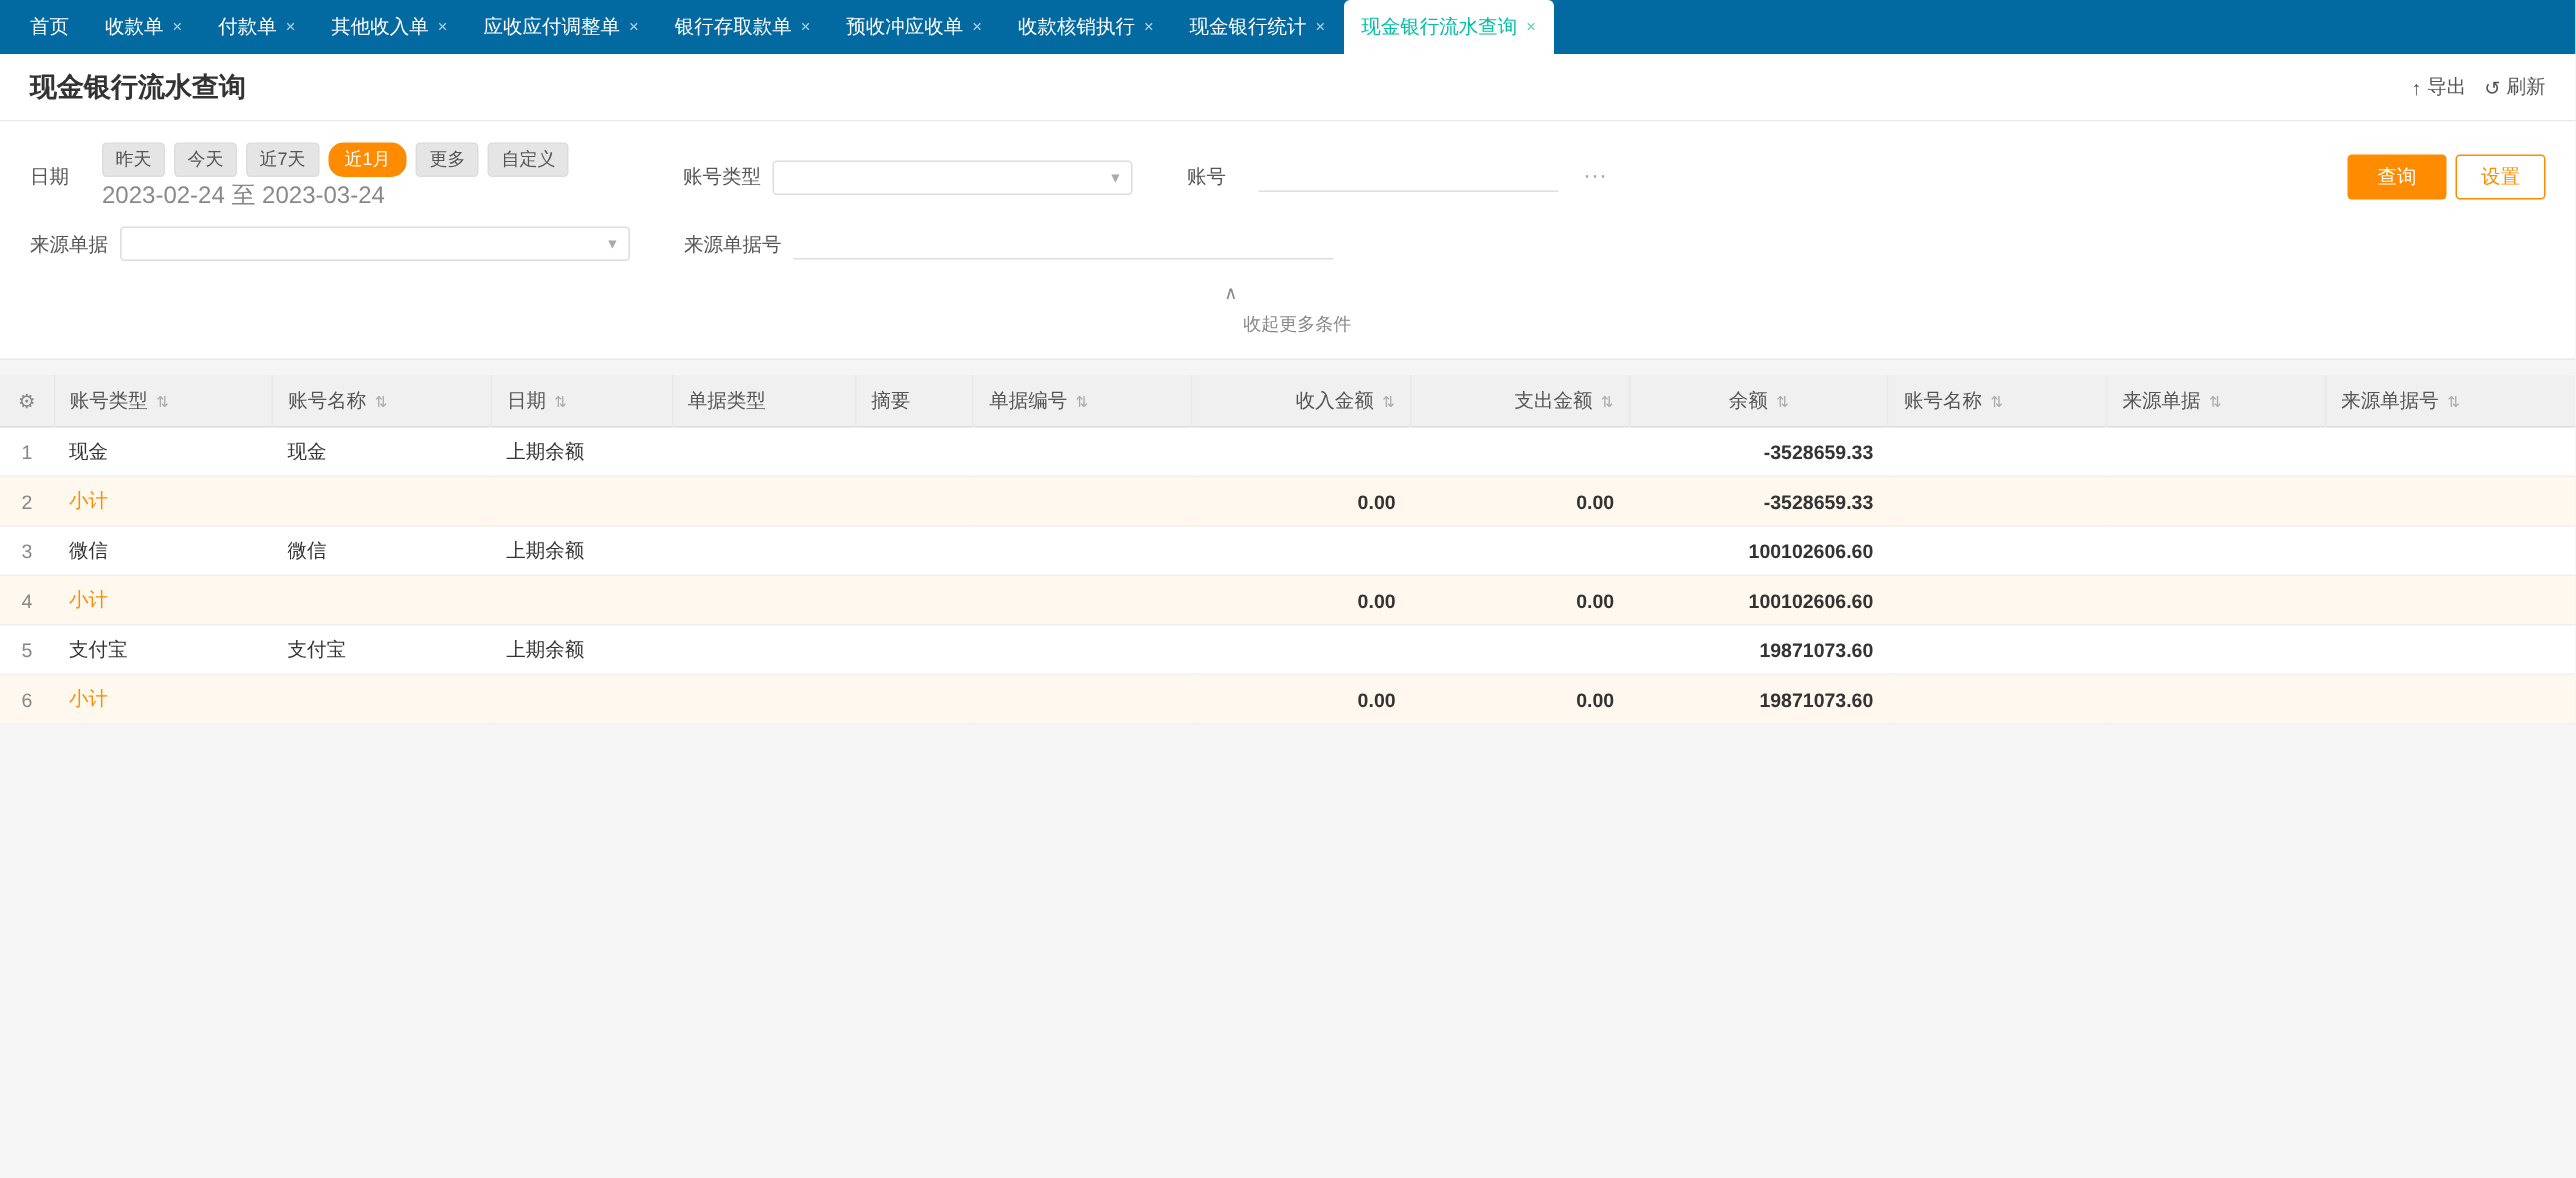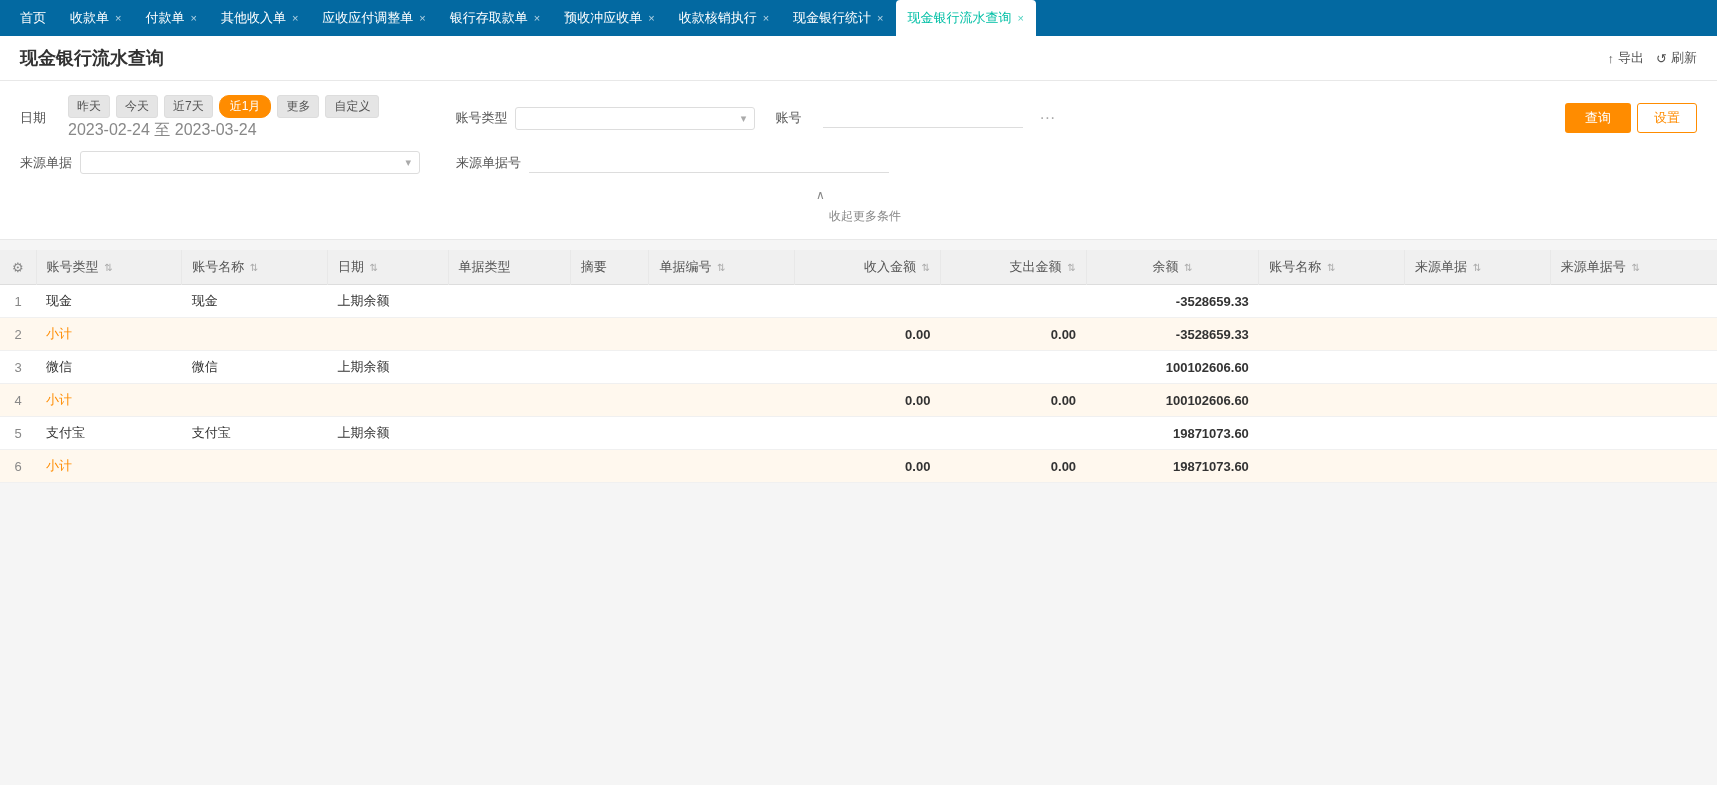--- a/index.html
+++ b/index.html
@@ -304,21 +304,21 @@
     </div>
 
     <div class="filter-item" style="margin-left: 60px;">
       <span class="filter-label">账号类型</span>
       <div class="filter-select" style="min-width: 240px;">
         <span></span>
         <span class="arrow">▾</span>
       </div>
     </div>
 
-    <div class="filter-item" style="margin-left: 4px;">
+    <div class="filter-item" style="margin-left: 20px;">
       <span class="filter-label">账号</span>
       <input class="filter-input" type="text" style="min-width: 200px;">
       <span class="dots-btn">···</span>
     </div>
 
     <div class="filter-right">
       <button class="btn-query">查询</button>
       <button class="btn-settings">设置</button>
     </div>
   </div>

